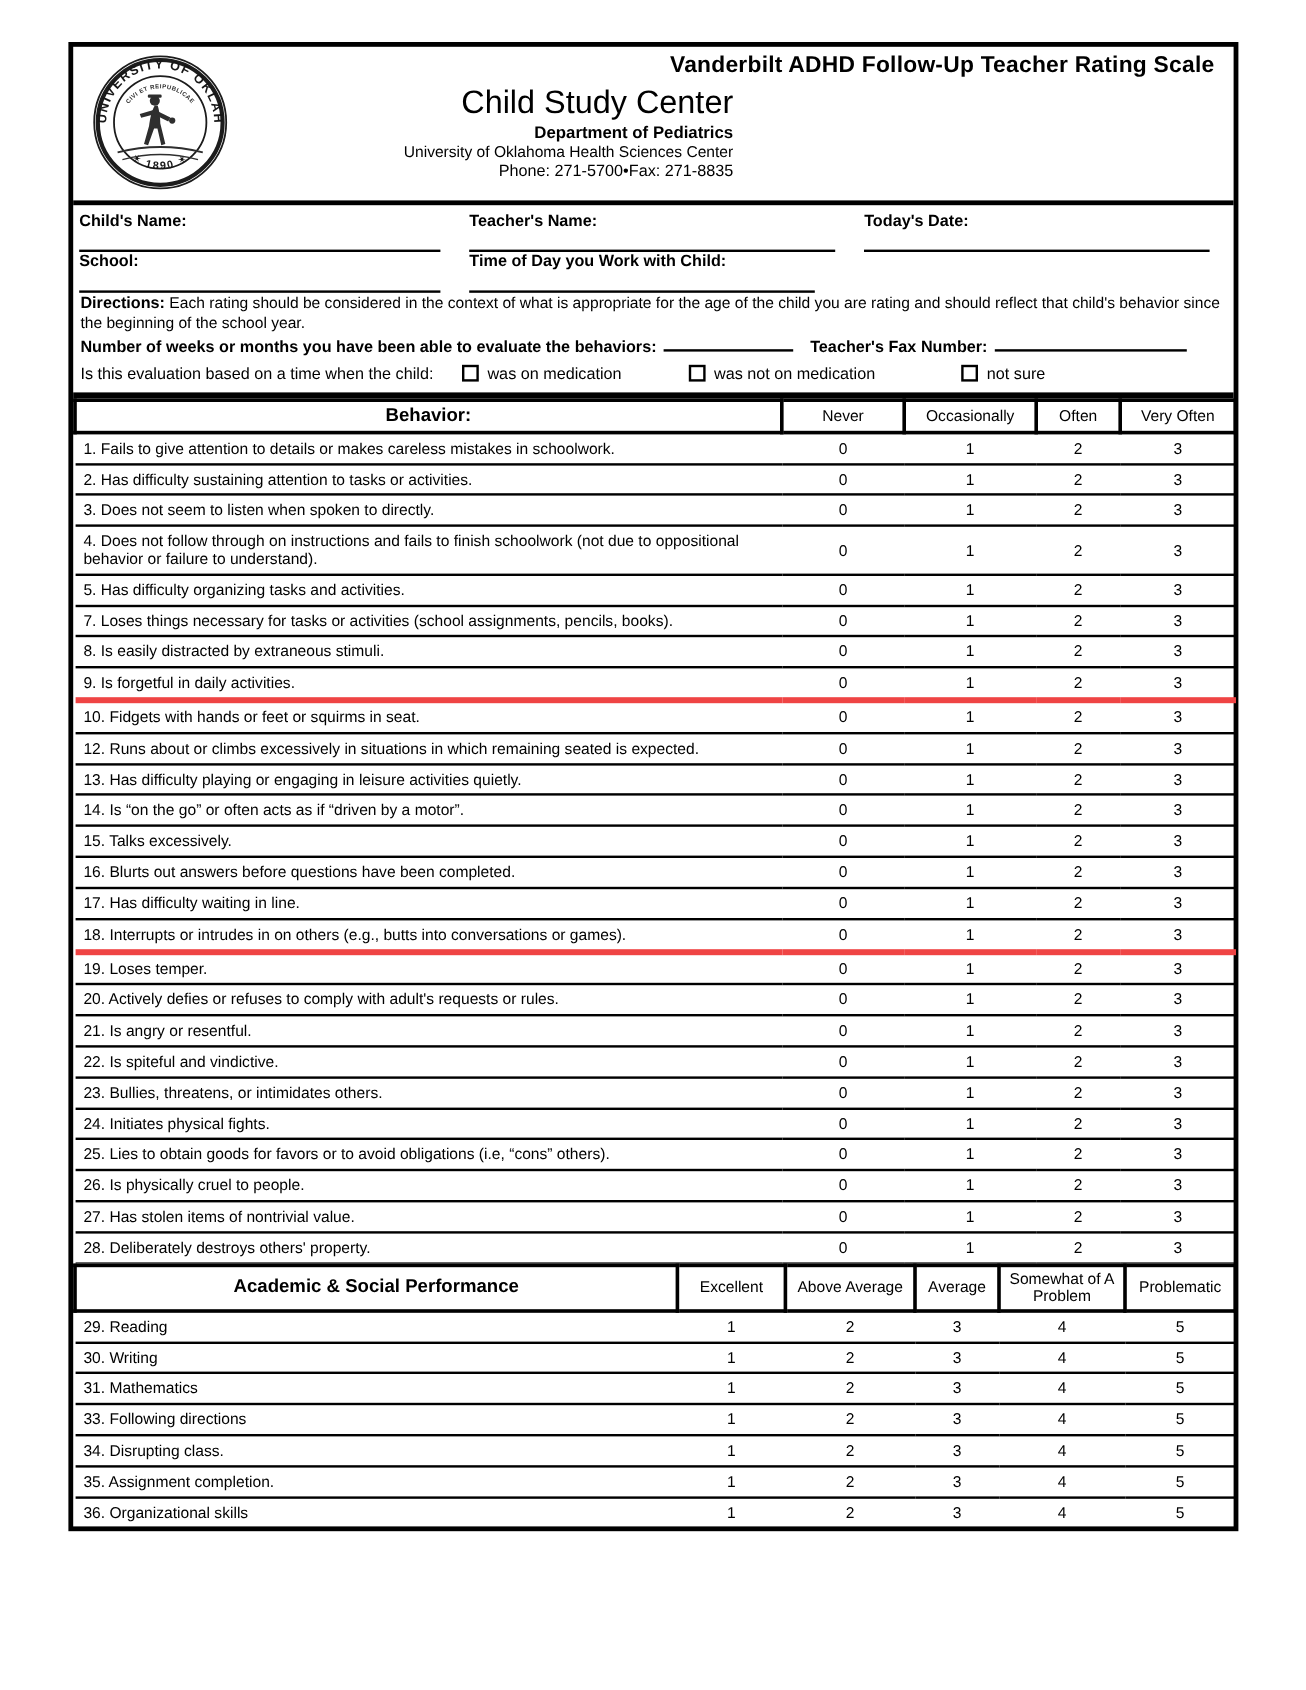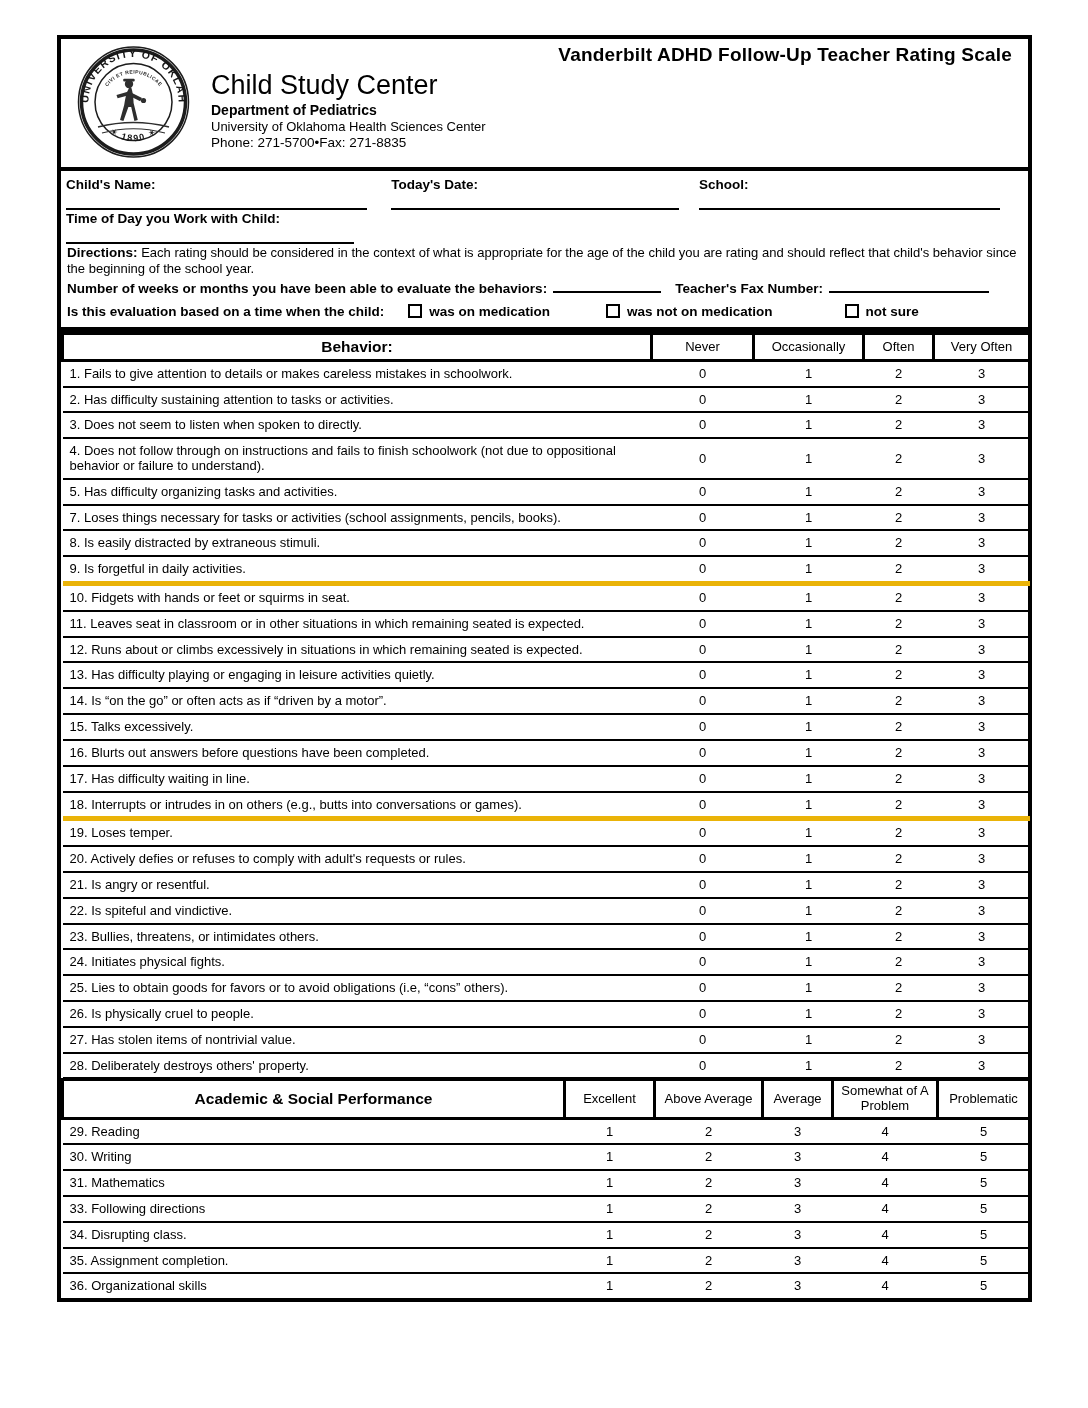--- a/index.html
+++ b/index.html
@@ -12,57 +12,57 @@
     border:4px solid #000; background:#fff;
   }
 
   
   .hdr { position:relative; height:128px; border-bottom:4px solid #000; }
   .seal { position:absolute; left:16px; top:5px; }
   .hdr-title {
     position:absolute; top:5px; right:16px;
     font-size:19px; font-weight:bold; letter-spacing:.2px;
   }
-  .hdr-center { position:absolute; left:150px; top:33px; width:400px; text-align:left; }
+  .hdr-center { position:absolute; left:150px; top:33px; width:400px; text-align:right; }
   .org   { font-size:27px; line-height:1.0; }
   .dept  { font-size:14px; font-weight:bold; margin-top:3px; }
   .univ  { font-size:13px; margin-top:1px; }
   .phone { font-size:13.5px; margin-top:1px; }
 
   
   .info { border-bottom:5px solid #000; padding:4px 0 6px; }
   .info-grid { display:flex; flex-wrap:wrap; padding:0 0 0 5px;align-items:flex-end; }
   .icell { box-sizing:border-box; height:34px; padding-right:24px; }
   .ic1 { width:33.8%; } .ic2 { width:34.2%; } .ic3 { width:32%; padding-right:20px; }
   .flabel { font-size:13.5px; font-weight:bold; }
   .uline { border-bottom:2px solid #000; height:15px; }
   .directions { padding:2px 6px 0; font-size:13px; line-height:1.22; }
   .directions b { font-size:13.5px; }
   .weeks-line { padding:3px 6px 0; font-size:13.5px; font-weight:bold; }
   .blank { display:inline-block; border-bottom:2px solid #000; height:11px; vertical-align:baseline; }
   .w110 { width:108px; margin:0 14px 0 6px; }
   .w160 { width:160px; margin-left:6px; }
-  .med-line { display:flex; align-items:center; padding:8px 6px 2px; font-size:13.5px;font-weight:bold; }
+  .med-line { display:flex; align-items:center; padding:8px 6px 2px; font-size:13.5px; }
   .med-opt { display:flex; }
   .cb { display:inline-block; width:10px; height:10px; border:2px solid #000; margin-right:7px; flex:0 0 auto; }
   .mq { margin-right:24px; }
   .gap1 { margin-right:56px; } .gap2 { margin-right:72px; }
 
   
   .rt { border-collapse:collapse; width:100%; table-layout:fixed; }
   .rt thead th {
     border:3px solid #000; font-size:13px; font-weight:normal;
     padding:3px 1px; line-height:1.12; text-align:center;
   }
   .rt thead th.sect { font-size:15.5px; font-weight:bold; }
   .rt tbody td {
     border-top:2px solid #000; font-size:13px; line-height:1.14;
     padding:5px 2px 4px;
   }
-  .rt tbody tr.group-start td { border-top:5px solid #eab308; }
+  .rt tbody tr.group-start td { border-top:5px solid #ef4444; }
   .rt td.item-text { text-align:left; padding-left:7px; padding-right:10px; }
   .rt td.num { text-align:center; }
   .behavior { border-bottom:1px solid #000; }
 </style>
 </head>
 <body>
 
 <div class="page">
   <div class="form">
 
@@ -106,20 +106,24 @@
         <div class="phone">Phone:  271-5700•Fax:  271-8835</div>
       </div>
     </div>
 
     <div class="info">
       <div class="info-grid">
         <div class="icell ic1">
           <span class="flabel">Child's Name:</span>
           <div class="uline"></div>
         </div>
+        <div class="icell ic2">
+          <span class="flabel">Teacher's Name:</span>
+          <div class="uline"></div>
+        </div>
         <div class="icell ic3">
           <span class="flabel">Today's Date:</span>
           <div class="uline"></div>
         </div>
         <div class="icell ic1">
           <span class="flabel">School:</span>
           <div class="uline"></div>
         </div>
         <div class="icell ic3">
           <span class="flabel">Time of Day you Work with Child:</span>
@@ -222,27 +226,20 @@
           </tr>
           <tr>
             <td class="item-text">9. Is forgetful in daily activities.</td>
             <td class="num">0</td>
             <td class="num">1</td>
             <td class="num">2</td>
             <td class="num">3</td>
           </tr>
           <tr class="group-start">
             <td class="item-text">10. Fidgets with hands or feet or squirms in seat.</td>
-            <td class="num">0</td>
-            <td class="num">1</td>
-            <td class="num">2</td>
-            <td class="num">3</td>
-          </tr>
-          <tr>
-            <td class="item-text">11. Leaves seat in classroom or in other situations in which remaining seated is expected.</td>
             <td class="num">0</td>
             <td class="num">1</td>
             <td class="num">2</td>
             <td class="num">3</td>
           </tr>
           <tr>
             <td class="item-text">12. Runs about or climbs excessively in situations in which remaining seated is expected.</td>
             <td class="num">0</td>
             <td class="num">1</td>
             <td class="num">2</td>

